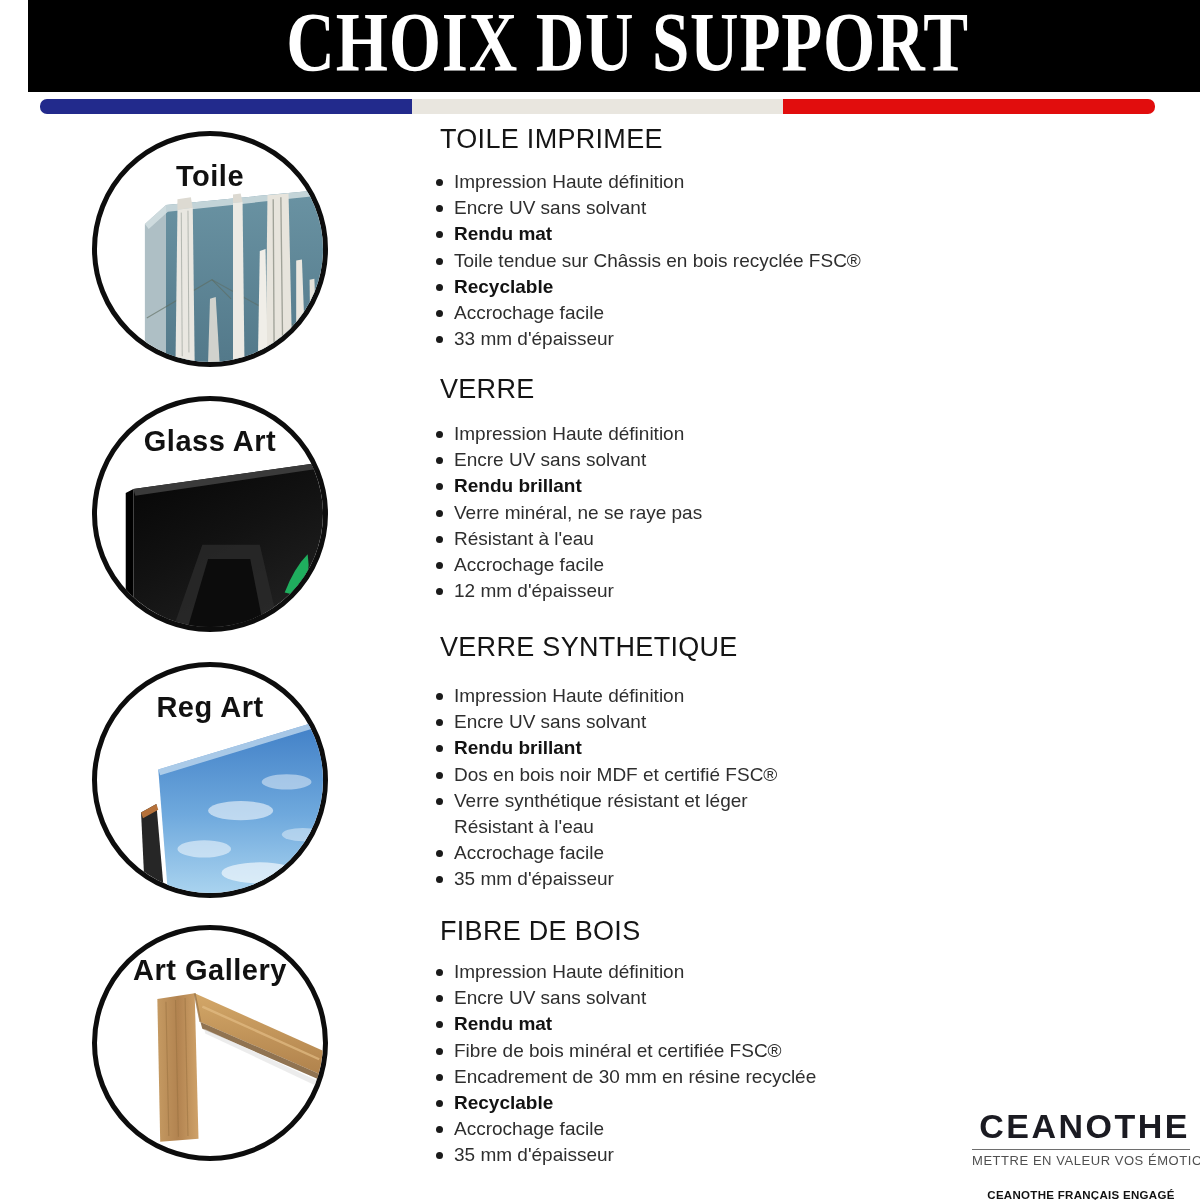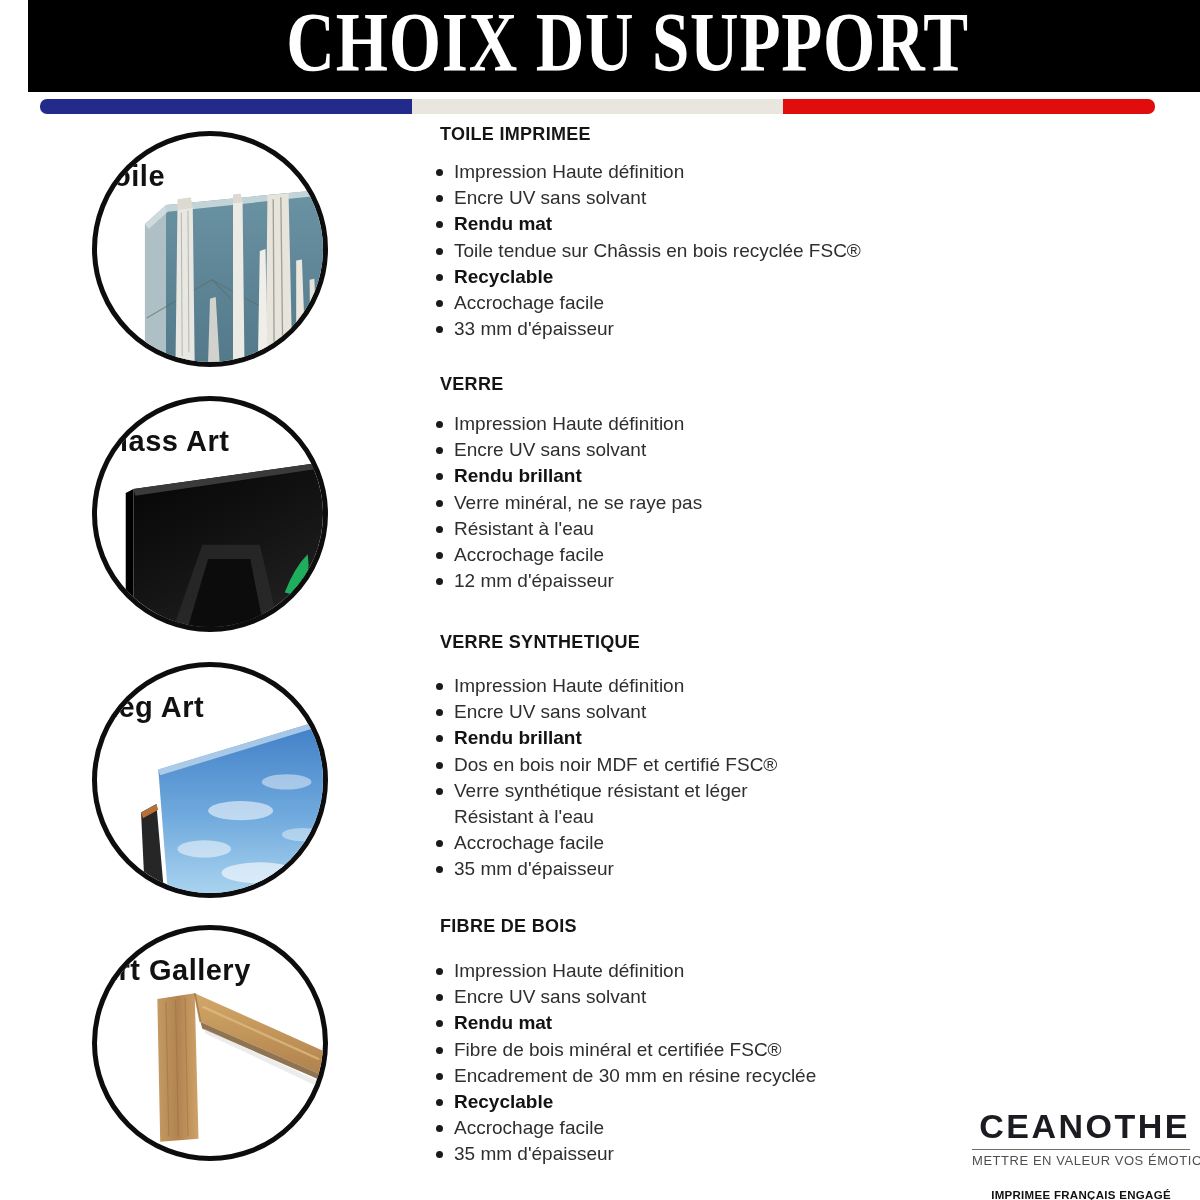--- a/index.html
+++ b/index.html
@@ -12,31 +12,31 @@
 
   .tricolor-bar { position:absolute; left:40px; top:99px; width:1115px; height:15px; border-radius:7px; overflow:hidden; display:flex; }
   .tricolor-bar .seg { height:100%; flex:1; }
   .seg.blue { background:#222a8c; }
   .seg.mid  { background:#e9e6df; }
   .seg.red  { background:#e10d0d; }
 
   
   .circle { position:absolute; left:92px; width:236px; height:236px; border:5px solid #0d0d0d; border-radius:50%; background:#fff; overflow:hidden; }
   .circle svg { position:absolute; left:0; top:0; width:100%; height:100%; }
-  .circle-label { position:absolute; top:24px; left:0; width:100%; text-align:left; font-size:29px; font-weight:700; color:#111; z-index:2; letter-spacing:0.5px; }
+  .circle-label { position:absolute; top:24px; left:0; width:100%; text-align:center; font-size:29px; font-weight:700; color:#111; z-index:2; letter-spacing:0.5px; }
   .c1 { top:131px; } .c2 { top:396px; } .c3 { top:662px; } .c4 { top:925px; }
 
   
   .section { position:absolute; left:430px; width:560px; }
   .s1 { top:124px; } .s2 { top:374px; } .s3 { top:632px; } .s4 { top:916px; }
-  .section-heading { font-size:18px; font-weight:700; color:#151515; letter-spacing:0.3px; padding-left:10px; }
+  .section-heading { font-size:27px; font-weight:400; color:#151515; letter-spacing:0.3px; padding-left:10px; }
   .s1 .section-heading { margin-bottom:14px; }
   .s2 .section-heading { margin-bottom:16px; }
   .s3 .section-heading { margin-bottom:20px; }
-  .s4 .section-heading { margin-bottom:21px; }
+  .s4 .section-heading { margin-bottom:12px; }
   .bullets { list-style:none; }
   .bullets li { position:relative; padding-left:24px; font-size:19px; line-height:26.2px; color:#2e2e2e; }
   .bullets li::before { content:""; position:absolute; left:6px; top:10px; width:7px; height:7px; border-radius:50%; background:#1a1a1a; }
   .bullets li.bold { font-weight:700; color:#121212; }
   .bullets li.no-marker::before { display:none; }
 
   
   .logo { position:absolute; left:972px; top:1108px; width:218px; }
   .logo-brand { font-size:34px; font-weight:700; color:#1b1b22; letter-spacing:2.5px; white-space:nowrap; text-align:right; line-height:1.1; }
   .logo-tagline { border-top:1.5px solid #6e6e6e; margin-top:4px; padding-top:3px; font-size:13px; color:#4f4f4f; letter-spacing:0.55px; white-space:nowrap; text-align:center; }
@@ -211,16 +211,16 @@
   </div>
 
   <div class="logo">
     <div class="logo-brand">CEANOTHE</div>
     <div class="logo-tagline">METTRE EN VALEUR VOS ÉMOTIONS</div>
     <div class="logo-flag">
       <span class="seg blue"></span>
       <span class="seg mid"></span>
       <span class="seg red"></span>
     </div>
-    <div class="logo-subtitle">IMPRIMEE FRANÇAIS ENGAGÉ</div>
+    <div class="logo-subtitle">CEANOTHE FRANÇAIS ENGAGÉ</div>
   </div>
 
 </div>
 
 </body></html>

